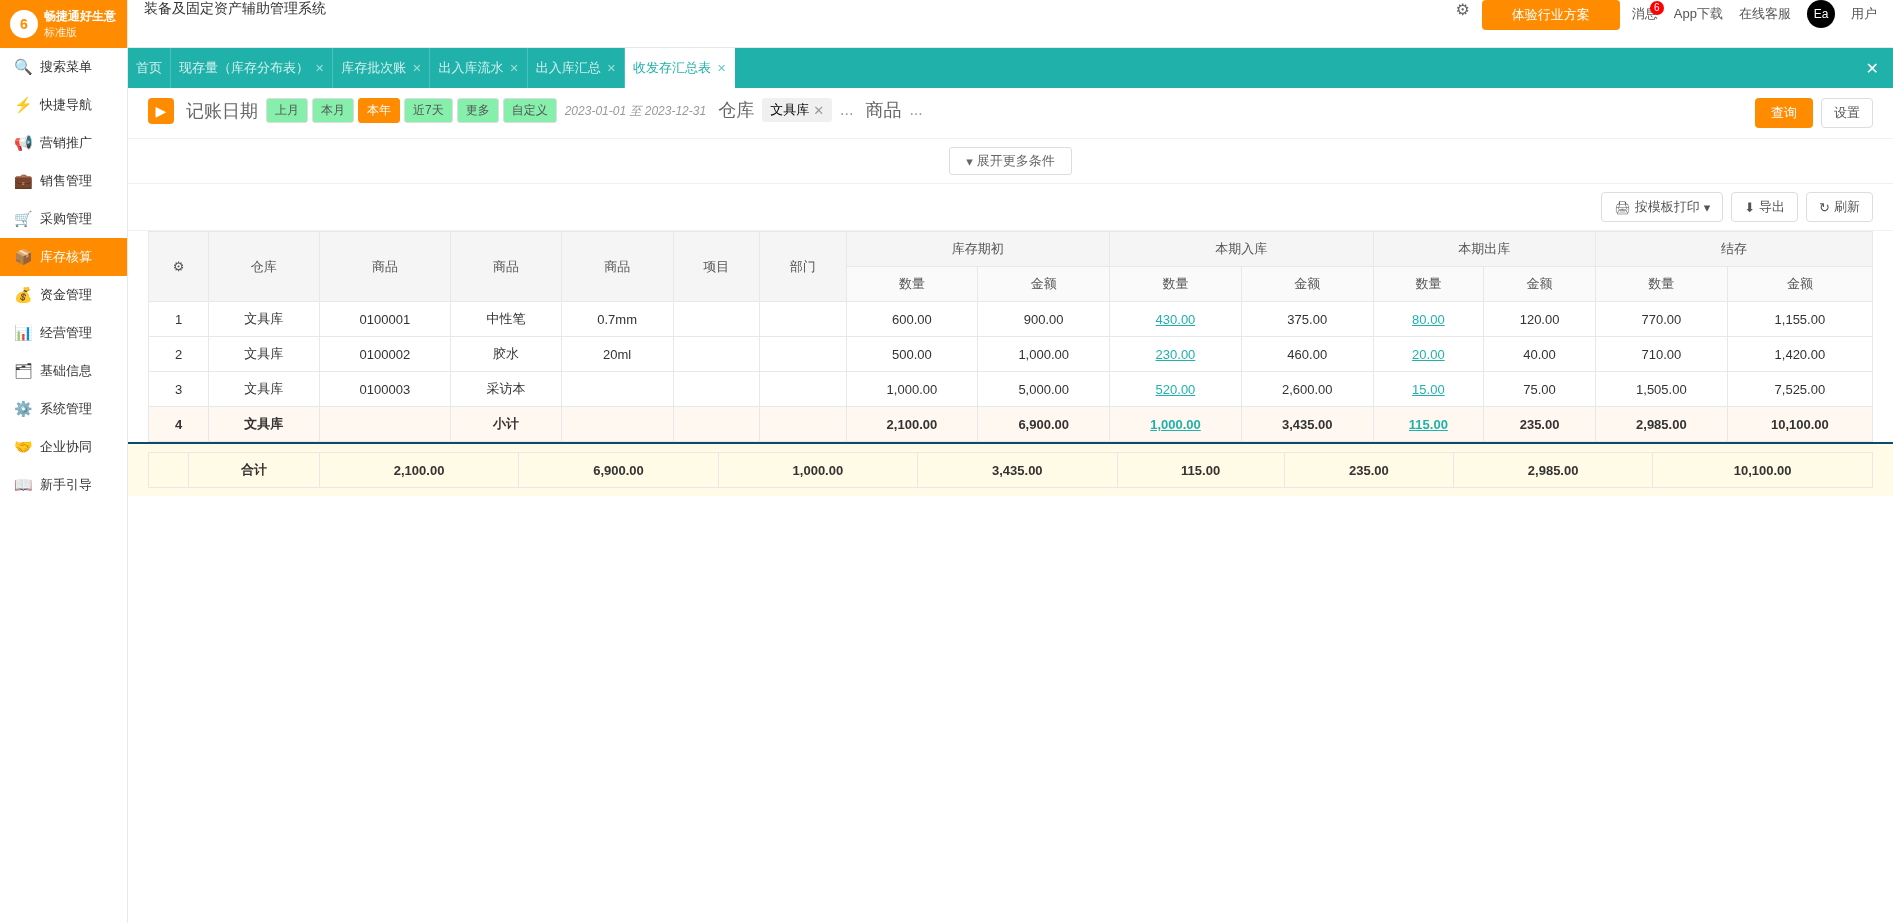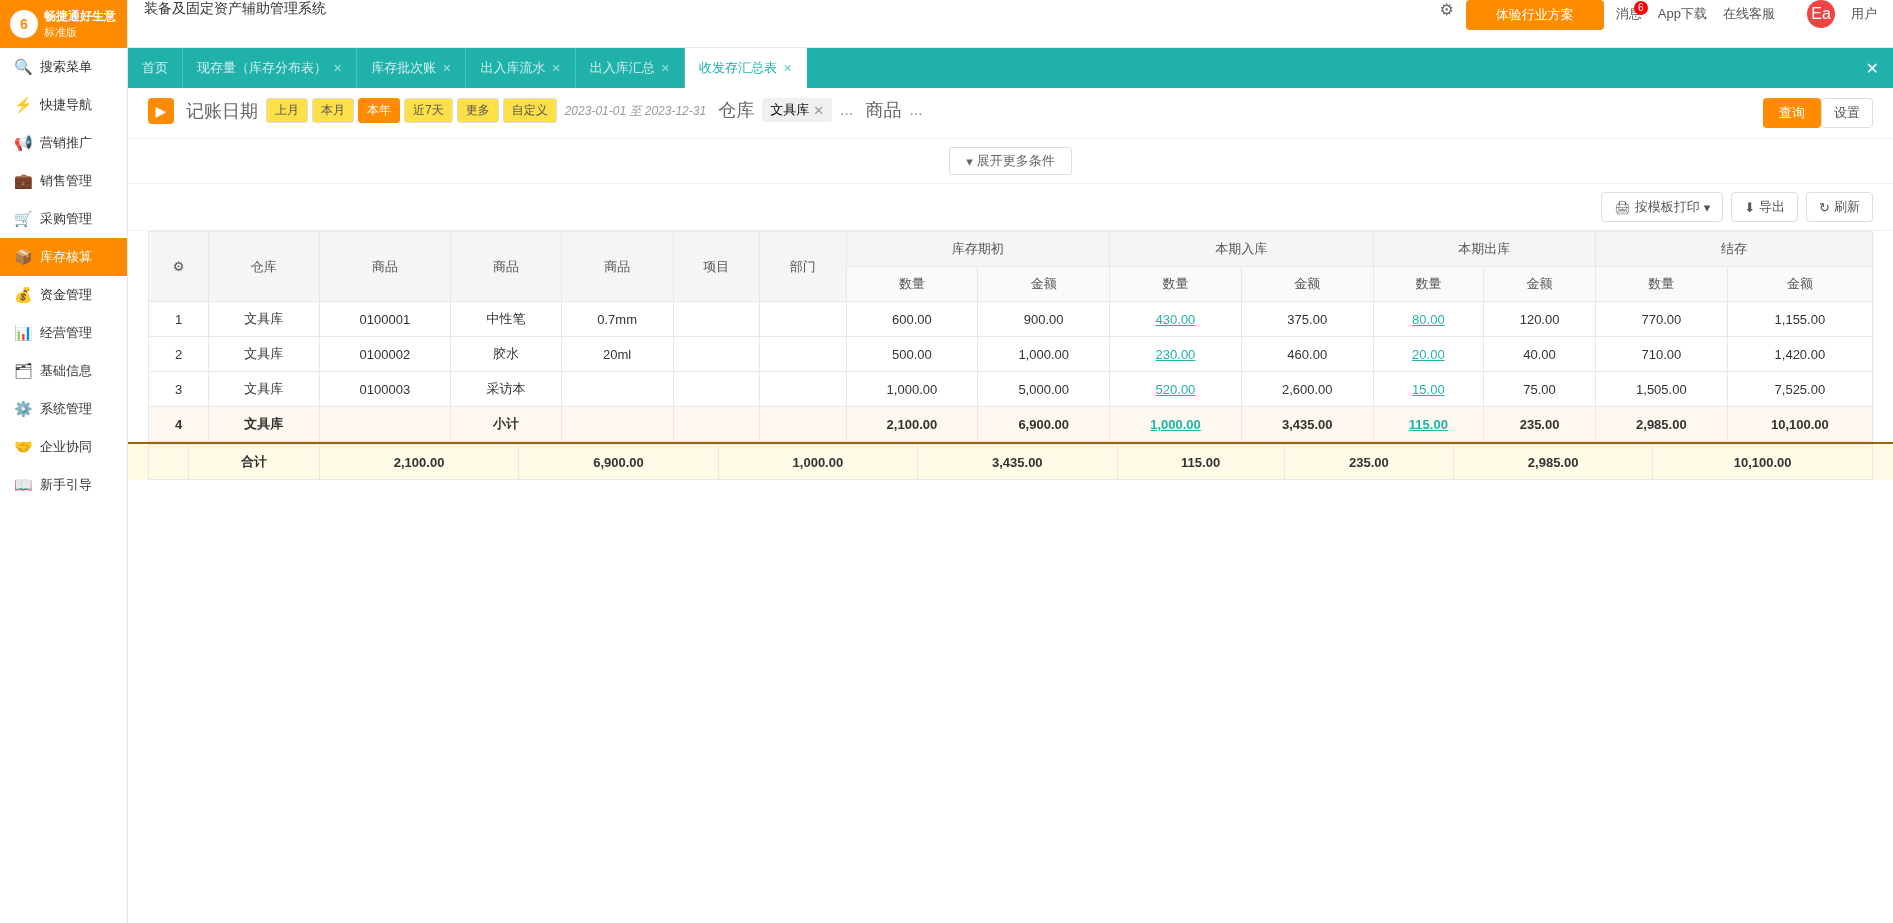--- a/index.html
+++ b/index.html
@@ -21,36 +21,36 @@
     .topbar { background: #fff; height: 48px; display: flex; align-items: flex-start; padding: 0 16px; border-bottom: 1px solid #e8e8e8; gap: 12px; }
     .topbar-title { font-size: 14px; color: #333; flex: 1; }
     .topbar-btn-experience { background: #ff8c00; color: #fff; border: none; padding: 6px 30px; border-radius: 4px; cursor: pointer; font-size: 13px; }
     .topbar-settings { color: #666; cursor: pointer; font-size: 16px; }
     .topbar-right { display: flex; align-items: center; gap: 16px; color: #555; font-size: 13px; margin-left: auto; }
     .topbar-badge { position: relative; display: inline-block; }
     .badge-dot { position: absolute; top: -4px; right: -6px; background: #f00; color: #fff; border-radius: 8px; font-size: 10px; padding: 0 3px; min-width: 14px; text-align: center; height: 14px; line-height: 14px; }
 
     
     .tabbar { background: #20b2aa; display: flex; align-items: center; height: 40px; padding: 0 0; overflow: hidden; }
-    .tab { display: flex; align-items: center; padding: 0 14px; height: 40px; color: rgba(255,255,255,0.8); cursor: pointer; font-size: 13px; gap: 6px; border-right: 1px solid rgba(255,255,255,0.2); white-space: nowrap; }
+    .tab { display: flex; align-items: center; padding: 0 8px; height: 40px; color: rgba(255,255,255,0.8); cursor: pointer; font-size: 13px; gap: 6px; border-right: 1px solid rgba(255,255,255,0.2); white-space: nowrap; }
     .tab.active { background: #fff; color: #20b2aa; font-weight: 500; }
     .tab-close { font-size: 11px; color: inherit; opacity: 0.7; }
     .tabbar-close-btn { margin-left: auto; padding: 0 14px; color: #fff; cursor: pointer; font-size: 16px; }
 
     
     .page { flex: 1; overflow: auto; background: #fff; }
 
     
     .page-header { padding: 14px 20px 10px; border-bottom: 1px solid #f0f0f0; }
     .page-title { font-size: 15px; font-weight: bold; color: #333; margin-bottom: 14px; }
     .filter-expand-btn { width: 26px; height: 26px; background: #ff8c00; color: #fff; border: none; border-radius: 4px; cursor: pointer; font-size: 14px; display: flex; align-items: center; justify-content: center; flex-shrink: 0; }
     .filter-section { display: flex; align-items: center; gap: 8px; }
     .filter-label { color: #666; font-size: 18px; white-space: nowrap; }
     .date-btns { display: flex; gap: 4px; }
-    .date-btn { border: 1px solid #ddd; background: #fde047; padding: 3px 8px; border-radius: 3px; cursor: pointer; font-size: 12px; color: #555; }
+    .date-btn { border: 1px solid #ddd; background: #86efac; padding: 3px 8px; border-radius: 3px; cursor: pointer; font-size: 12px; color: #555; }
     .date-btn.active { background: #ff8c00; color: #fff; border-color: #ff8c00; }
     .date-range { font-size: 12px; color: #999; margin-top: 2px; display: block; }
     .filter-tag { background: #f0f0f0; border-radius: 3px; padding: 3px 8px; display: flex; align-items: center; gap: 4px; font-size: 13px; }
     .filter-tag-close { cursor: pointer; color: #999; }
     .filter-ellipsis { color: #999; cursor: pointer; font-size: 16px; }
     .btn-query { background: #ff8c00; color: #fff; border: none; padding: 6px 16px; border-radius: 4px; cursor: pointer; font-size: 13px; }
     .btn-settings { border: 1px solid #ddd; background: #fff; padding: 5px 12px; border-radius: 4px; cursor: pointer; font-size: 13px; color: #555; }
 
     
     .expand-more { display: flex; justify-content: center; padding: 8px; border-bottom: 1px solid #f0f0f0; }
@@ -133,21 +133,21 @@
     <span class="topbar-title">装备及固定资产辅助管理系统</span>
     <span class="topbar-settings">⚙</span>
     <button class="topbar-btn-experience">体验行业方案</button>
     <div class="topbar-right">
       <span class="topbar-badge">
         <span>消息</span>
         <span class="badge-dot">6</span>
       </span>
       <span>App下载</span>
       <span>在线客服</span>
-      <span style="width:28px;height:28px;background:#ef4444;border-radius:50%;display:inline-flex;align-items:center;justify-content:center;color:#fff;font-size:16px;margin-left:16px;">Ea</span>
+      <span style="width:28px;height:28px;background:#000000;border-radius:50%;display:inline-flex;align-items:center;justify-content:center;color:#fff;font-size:12px;">Ea</span>
       <span>用户</span>
     </div>
   </div>
 
   <div class="tabbar">
     <div class="tab">
       <span>首页</span>
     </div>
     <div class="tab">
       <span>现存量（库存分布表）</span>
@@ -196,21 +196,21 @@
         <div class="filter-tag">
           <span>文具库</span>
           <span class="filter-tag-close">✕</span>
         </div>
         <span class="filter-ellipsis">...</span>
       </div>
       <div class="filter-section">
         <span class="filter-label">商品</span>
         <span class="filter-ellipsis">...</span>
       </div>
-      <div style="margin-left:auto;display:flex;gap:0;border-radius:13px;">
+      <div style="margin-left:auto;display:flex;gap:8px;border-radius:13px;">
         <button class="btn-query">查询</button>
         <button class="btn-settings">设置</button>
       </div>
     </div>
 
     <div class="expand-more">
       <button class="expand-more-btn">
         <span>▾</span>
         <span>展开更多条件</span>
       </button>
@@ -329,21 +329,21 @@
             <td>3,435.00</td>
             <td><a class="num-link">115.00</a></td>
             <td>235.00</td>
             <td>2,985.00</td>
             <td>10,100.00</td>
           </tr>
         </tbody>
       </table>
     </div>
 
-    <div style="background:#fffbe6; border-top:2px solid #a16207; padding:0 20px;">
+    <div style="background:#fffbe6; border-top:2px solid #0c4a6e; padding:8px 20px;">
       <table style="width:100%;border-collapse:collapse;">
         <tbody>
           <tr>
             <td style="width:40px;padding:8px 10px;text-align:center;font-weight:bold;"></td>
             <td colspan="6" style="padding:8px 10px;text-align:center;font-weight:bold;">合计</td>
             <td style="padding:8px 10px;text-align:center;font-weight:bold;">2,100.00</td>
             <td style="padding:8px 10px;text-align:center;font-weight:bold;">6,900.00</td>
             <td style="padding:8px 10px;text-align:center;font-weight:bold;">1,000.00</td>
             <td style="padding:8px 10px;text-align:center;font-weight:bold;">3,435.00</td>
             <td style="padding:8px 10px;text-align:center;font-weight:bold;">115.00</td>

